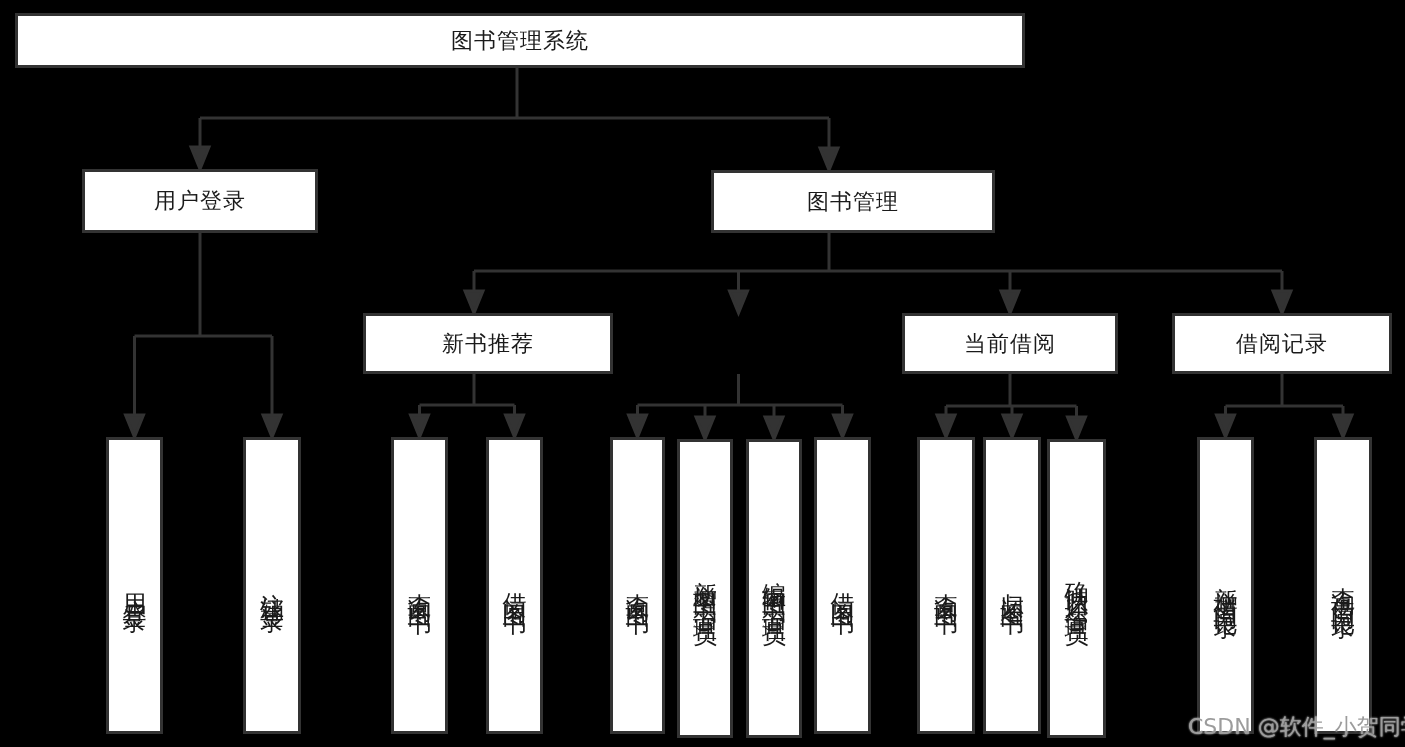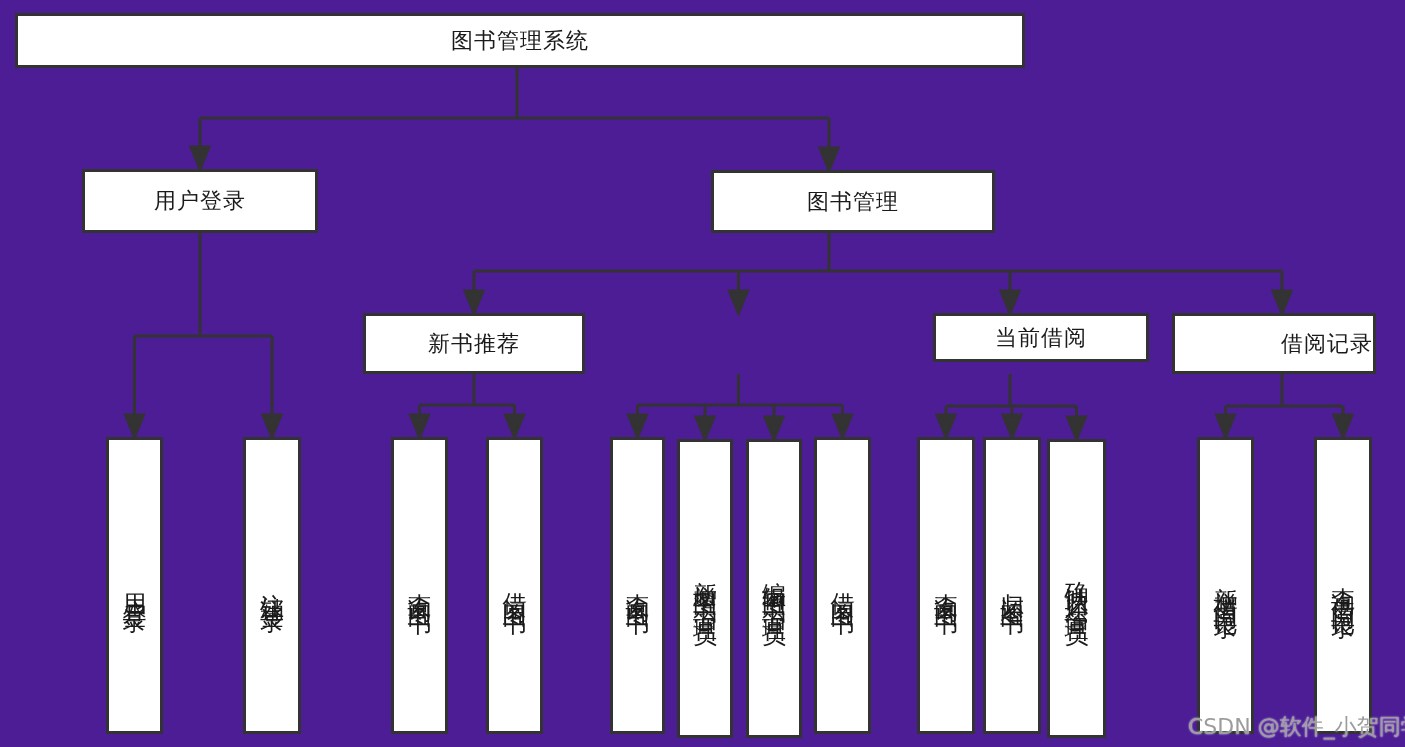--- a/index.html
+++ b/index.html
@@ -1,19 +1,19 @@
 <!DOCTYPE html>
 <html><head>
 <meta charset="utf-8">
 <style>
   html,body{margin:0;padding:0;background:#fff;}
   #canvas{
     position:relative;
     width:1405px;height:747px;
-    background:#4c1d95;
+    background:#000000;
     font-family:"DejaVu Sans","Liberation Sans",sans-serif;
     color:#1a1a1a;
     overflow:hidden;
   }
   #wires{position:absolute;left:0;top:0;width:1405px;height:747px;z-index:1;}
   .node{
     position:absolute;box-sizing:border-box;z-index:2;
     background:#fff;border:3px solid #333;
     display:flex;align-items:center;justify-content:center;
   }
@@ -86,27 +86,27 @@
     <span>图书管理系统</span>
   </div>
 
   <div class="node hbox" style="left:82px;top:169px;width:236px;height:64px;">
     <span>用户登录</span>
   </div>
   <div class="node hbox" style="left:711px;top:170px;width:284px;height:63px;">
     <span>图书管理</span>
   </div>
 
-  <div class="node hbox" style="left:363px;top:313px;width:222px;height:61px;">
+  <div class="node hbox" style="left:363px;top:313px;width:250px;height:61px;">
     <span>新书推荐</span>
   </div>
-  <div class="node hbox" style="left:933px;top:313px;width:216px;height:49px;">
+  <div class="node hbox" style="left:902px;top:313px;width:216px;height:61px;">
     <span>当前借阅</span>
   </div>
-  <div class="node hbox" style="left:1172px;top:313px;width:204px;height:61px;justify-content:flex-end;">
+  <div class="node hbox" style="left:1172px;top:313px;width:220px;height:61px;">
     <span>借阅记录</span>
   </div>
 
   <div class="node vbox" style="left:106px;top:437px;width:57px;height:297px;">
     <span>用户登录</span>
   </div>
   <div class="node vbox" style="left:243px;top:437px;width:58px;height:297px;">
     <span>注销登录</span>
   </div>
 

